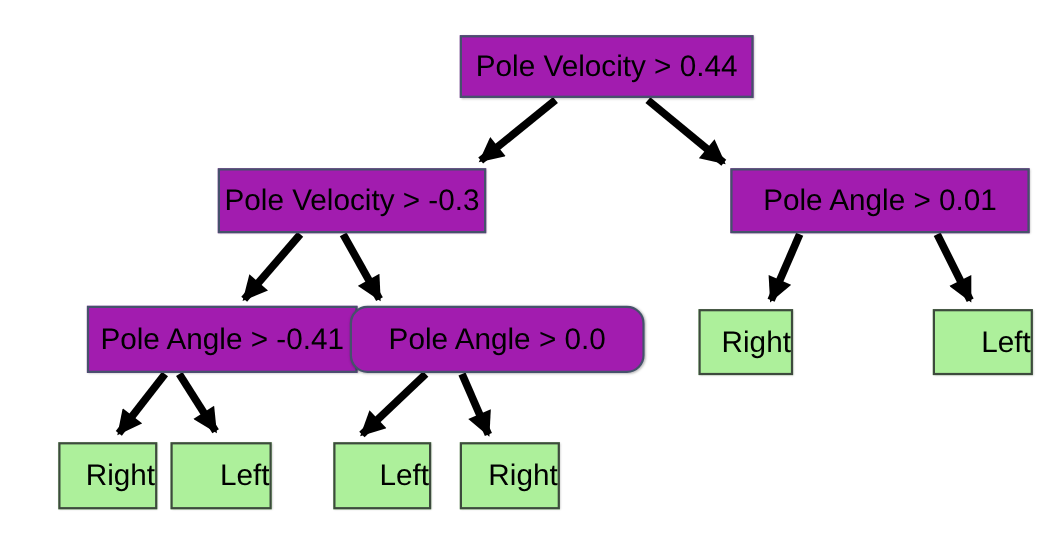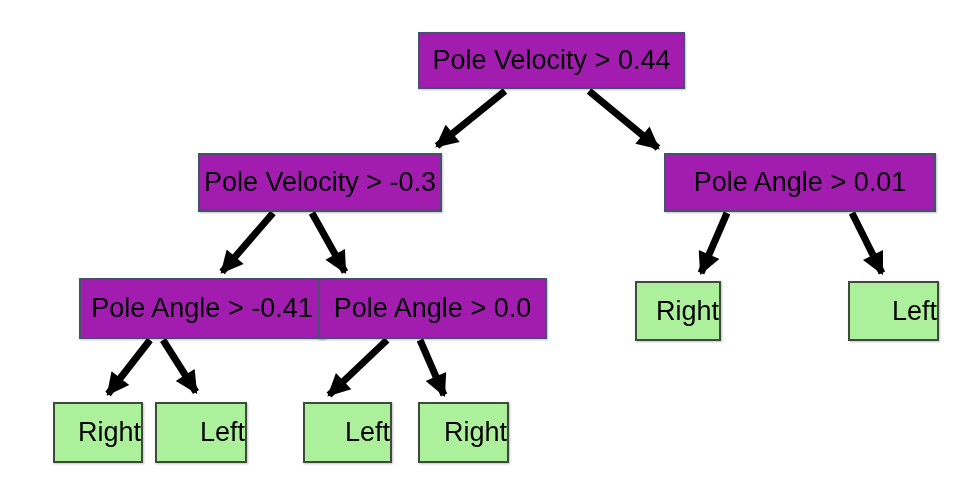--- a/index.html
+++ b/index.html
@@ -81,21 +81,21 @@
   </div>
 
   <div class="node decision" style="left: 664px; top: 153px; width: 272px; height: 59px;">
     <span class="node-label">Pole Angle &gt; 0.01</span>
   </div>
 
   <div class="node decision" style="left: 57px; top: 278px; width: 246px; height: 61px; margin-left: 22px;">
     <span class="node-label">Pole Angle &gt; -0.41</span>
   </div>
 
-  <div class="node decision" style="left: 318px; top: 278px; width: 229px; height: 61px;">
+  <div class="node decision" style="left: 318px; top: 278px; width: 268px; height: 61px; border-radius: 16px;">
     <span class="node-label">Pole Angle &gt; 0.0</span>
   </div>
 
   <div class="node action" style="left: 635px; top: 281px; width: 86px; height: 60px;">
     <span class="node-label">Right</span>
   </div>
 
   <div class="node action" style="left: 848px; top: 281px; width: 91px; height: 60px;">
     <span class="node-label">Left</span>
   </div>

